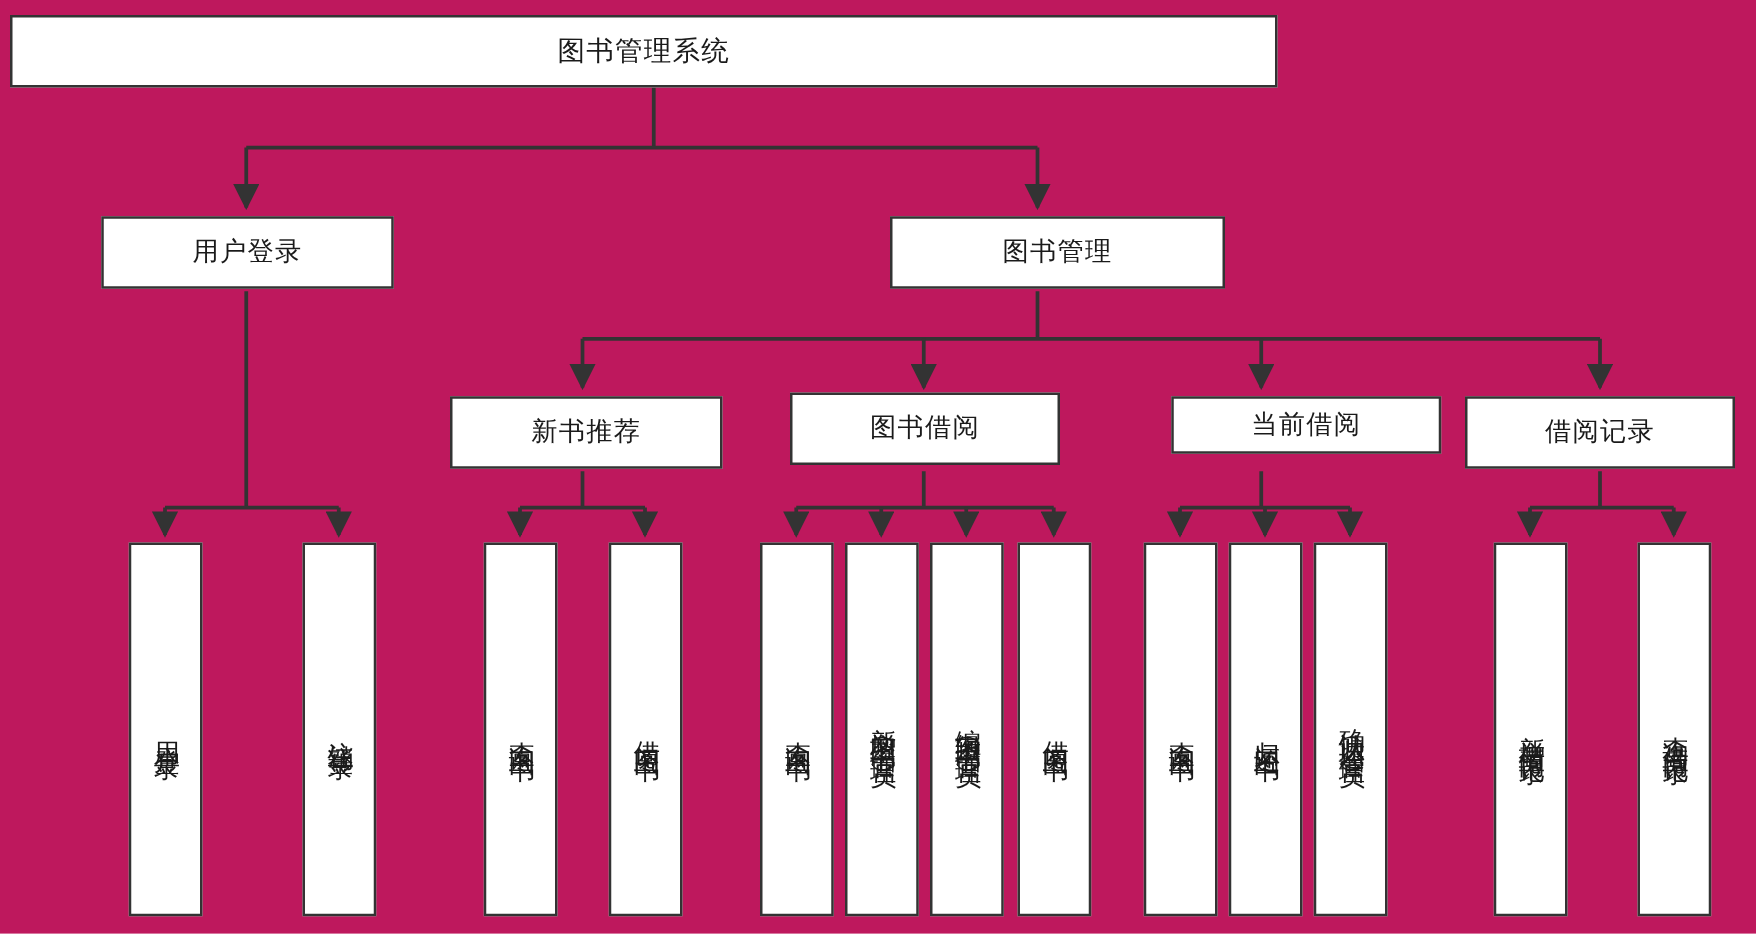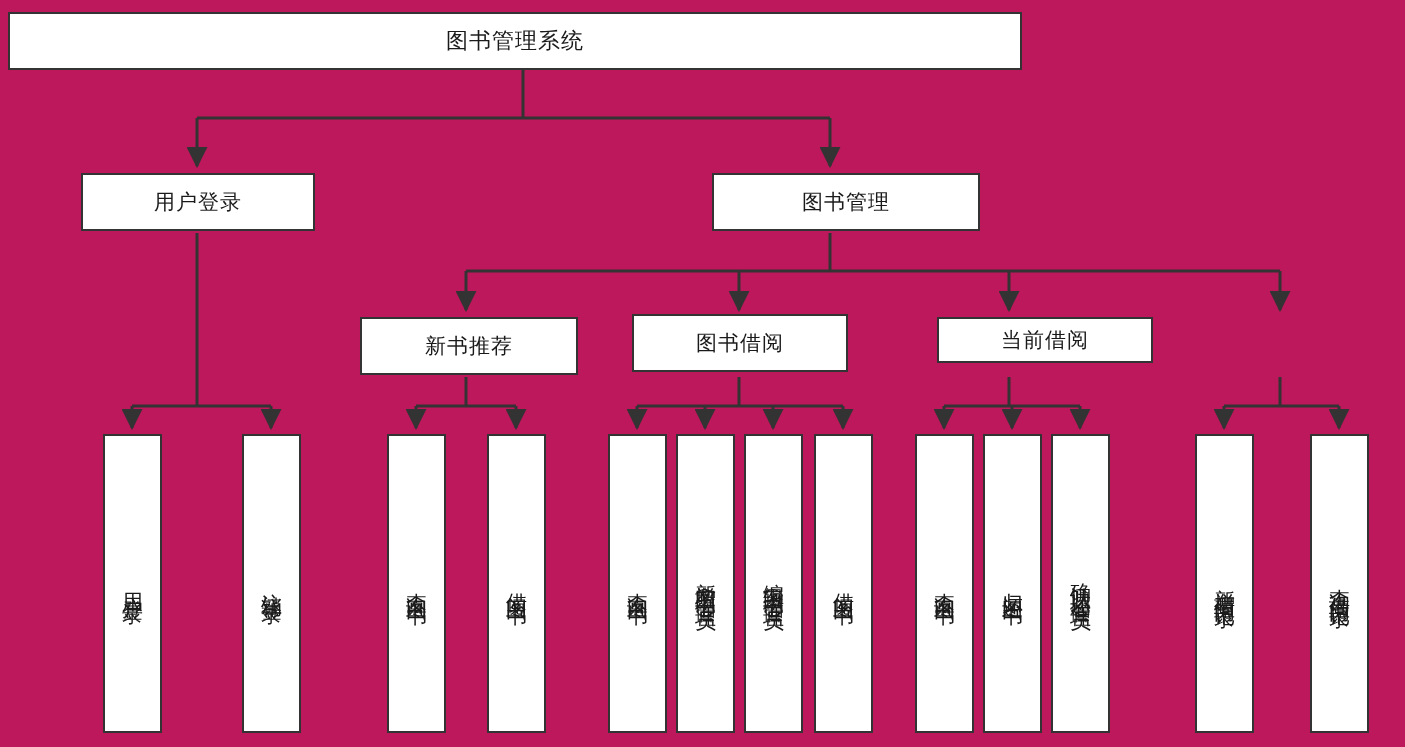--- a/index.html
+++ b/index.html
@@ -137,20 +137,23 @@
 
   <div class="node horiz" style="left:360px; top:317px; width:218px; height:58px;">
     <span class="label">新书推荐</span>
   </div>
   <div class="node horiz" style="left:632px; top:314px; width:216px; height:58px;">
     <span class="label">图书借阅</span>
   </div>
   <div class="node horiz" style="left:902px; top:317px; width:216px; height:46px;margin-left:35px;">
     <span class="label">当前借阅</span>
   </div>
+  <div class="node horiz" style="left:1172px; top:317px; width:216px; height:58px;">
+    <span class="label">借阅记录</span>
+  </div>
 
   <div class="node vert" style="left:103px; top:434px; width:59px; height:299px;">
     <span class="label">用户登录</span>
   </div>
   <div class="node vert" style="left:242px; top:434px; width:59px; height:299px;">
     <span class="label">注销登录</span>
   </div>
 
   <div class="node vert" style="left:387px; top:434px; width:59px; height:299px;">
     <span class="label">查询图书</span>

